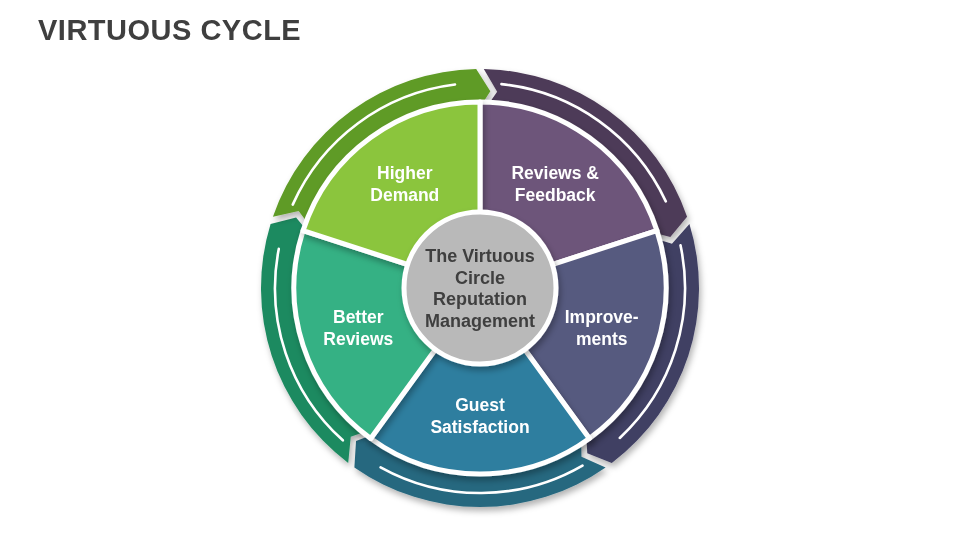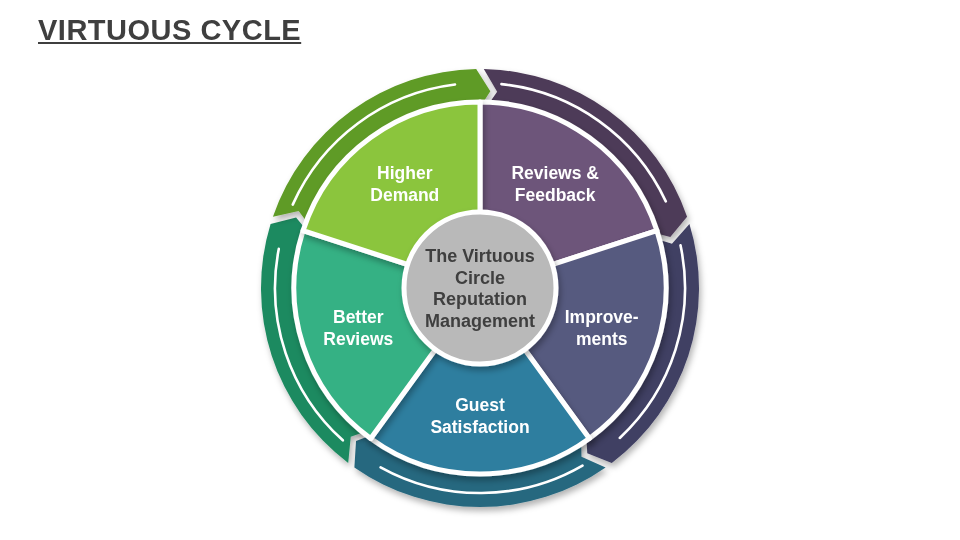--- a/index.html
+++ b/index.html
@@ -7,21 +7,20 @@
     width: 960px; height: 540px;
     background: var(--bg, #ffffff);
     overflow: hidden; position: relative;
     font-family: "Liberation Sans", sans-serif;
   }
   .slide-title {
     position: absolute; left: 38px; top: 14px; margin: 0;
     font-size: 29px; font-weight: bold; letter-spacing: 0.5px;
     color: var(--title-color, #3f3f3f);
     font-family: "Liberation Sans", sans-serif;
-    text-decoration: underline;
   }
   svg.diagram { position: absolute; left: 0; top: 0; }
   .seg-label {
     fill: var(--label-color, #ffffff);
     font-weight: bold; font-size: 17.5px;
     font-family: "Liberation Sans", sans-serif;
   }
   .center-label {
     fill: var(--center-text, #3f3f3f);
     font-weight: bold; font-size: 18px;

